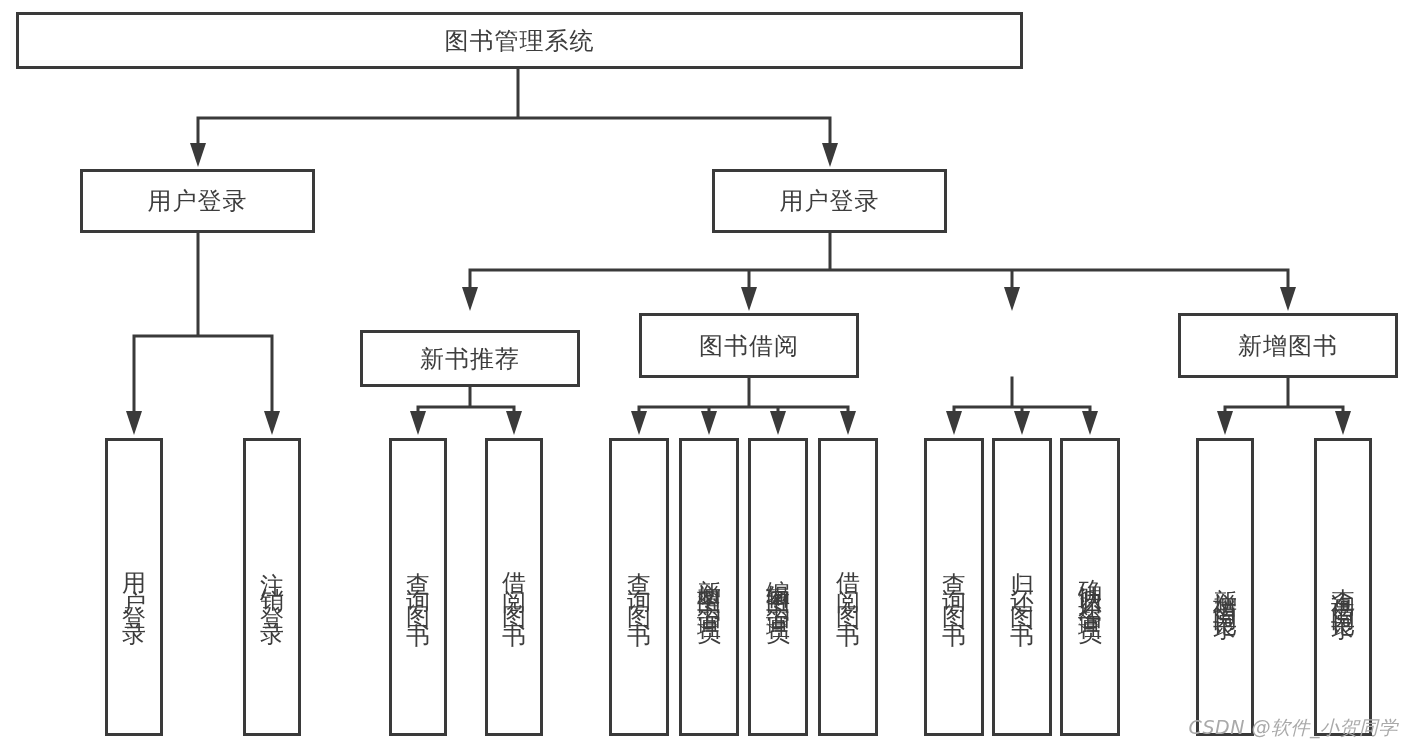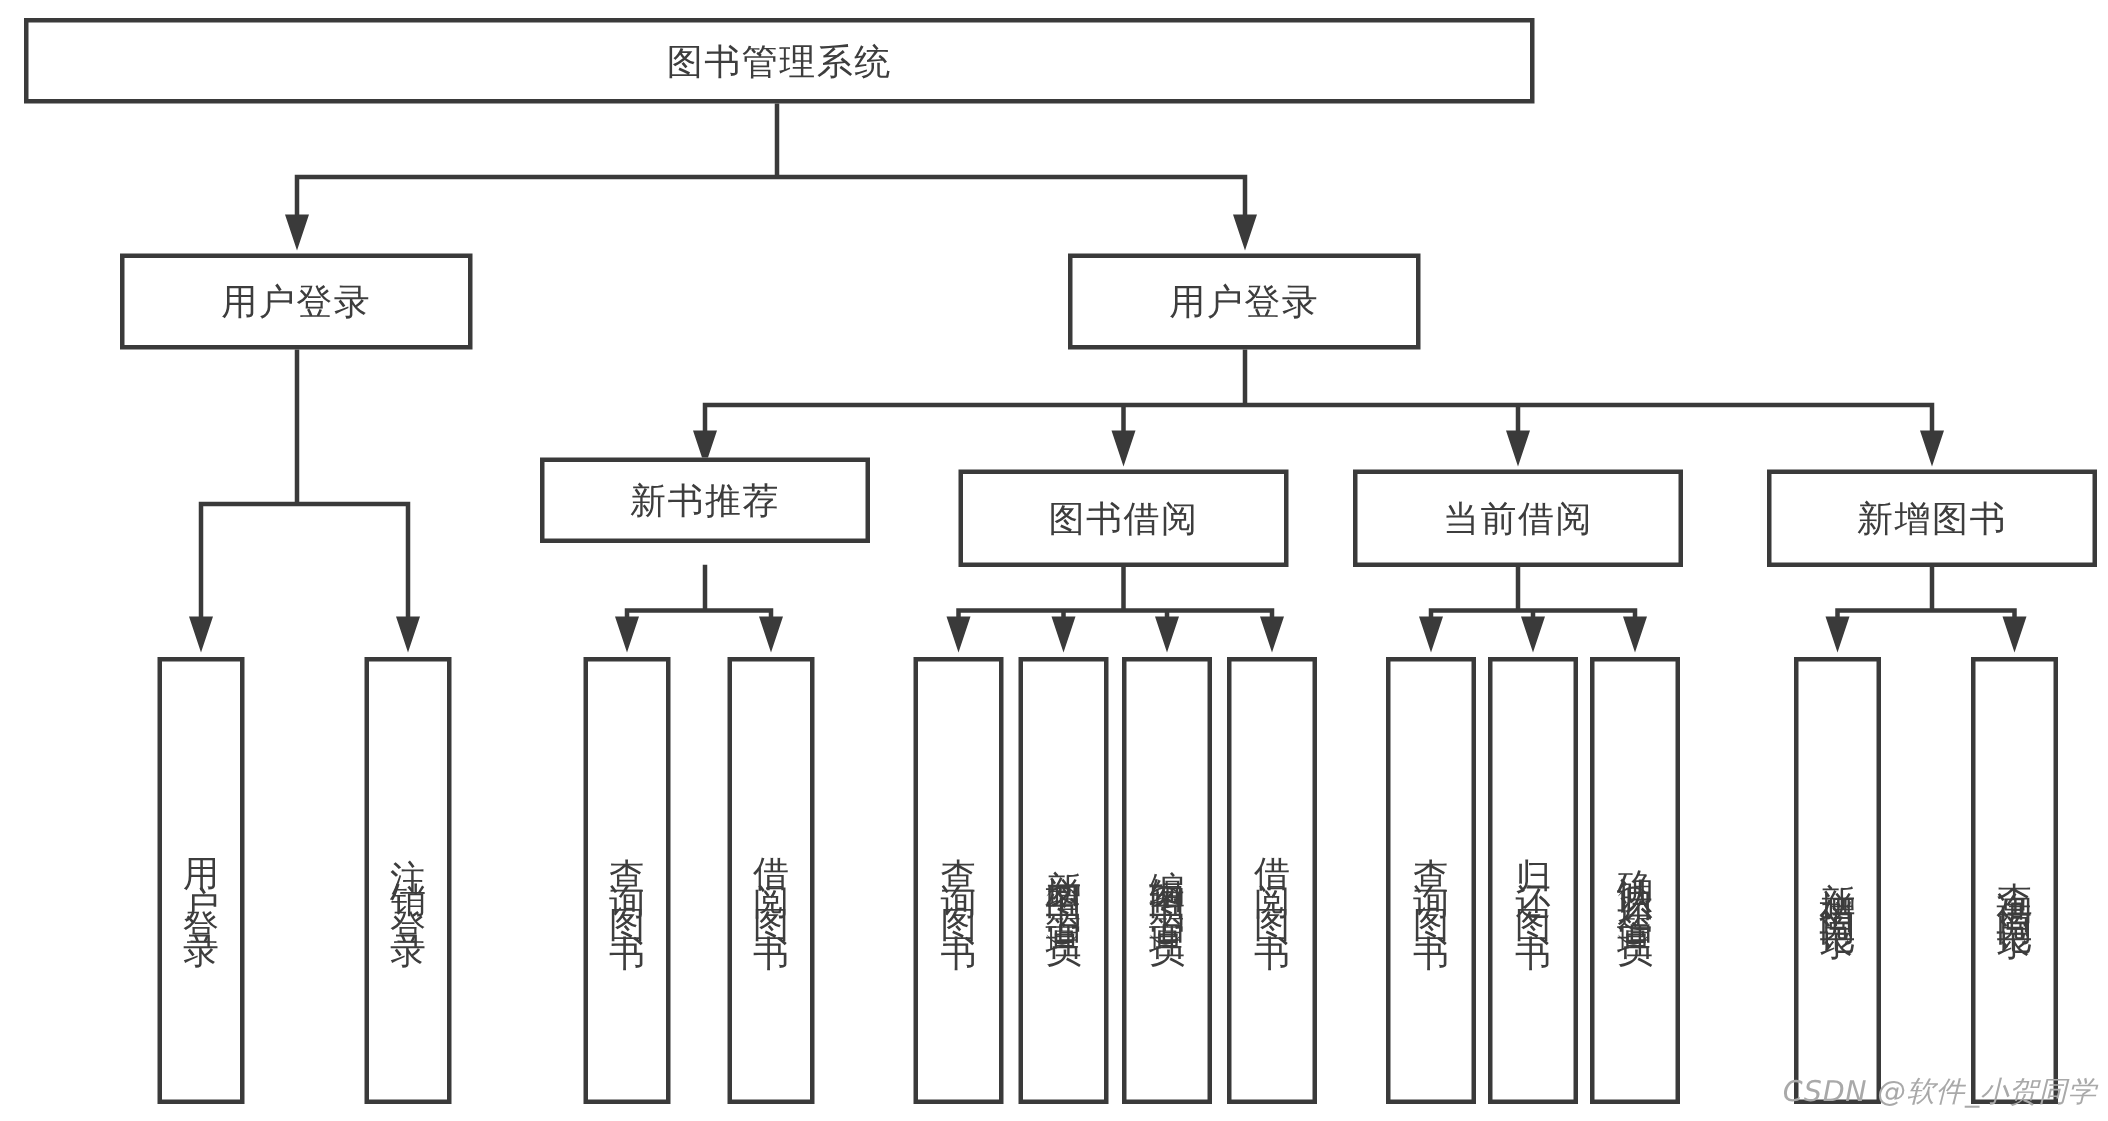--- a/index.html
+++ b/index.html
@@ -86,28 +86,25 @@
     <span class="hlabel">图书管理系统</span>
   </div>
 
   <div class="box" style="left:80px;top:169px;width:235px;height:64px">
     <span class="hlabel">用户登录</span>
   </div>
   <div class="box" style="left:712px;top:169px;width:235px;height:64px">
     <span class="hlabel">用户登录</span>
   </div>
 
-  <div class="box" style="left:360px;top:305px;width:220px;height:57px">
+  <div class="box" style="left:360px;top:330px;width:220px;height:57px">
     <span class="hlabel">新书推荐</span>
   </div>
   <div class="box" style="left:639px;top:313px;width:220px;height:65px">
     <span class="hlabel">图书借阅</span>
-  </div>
-  <div class="box" style="left:902px;top:313px;width:220px;height:65px">
-    <span class="hlabel">当前借阅</span>
   </div>
   <div class="box" style="left:1178px;top:313px;width:220px;height:65px">
     <span class="hlabel">新增图书</span>
   </div>
 
   <div class="box leaf" style="left:105px;width:58px">
     <span class="vtext vshort">用户登录</span>
   </div>
   <div class="box leaf" style="left:243px;width:58px">
     <span class="vtext vshort">注销登录</span>

